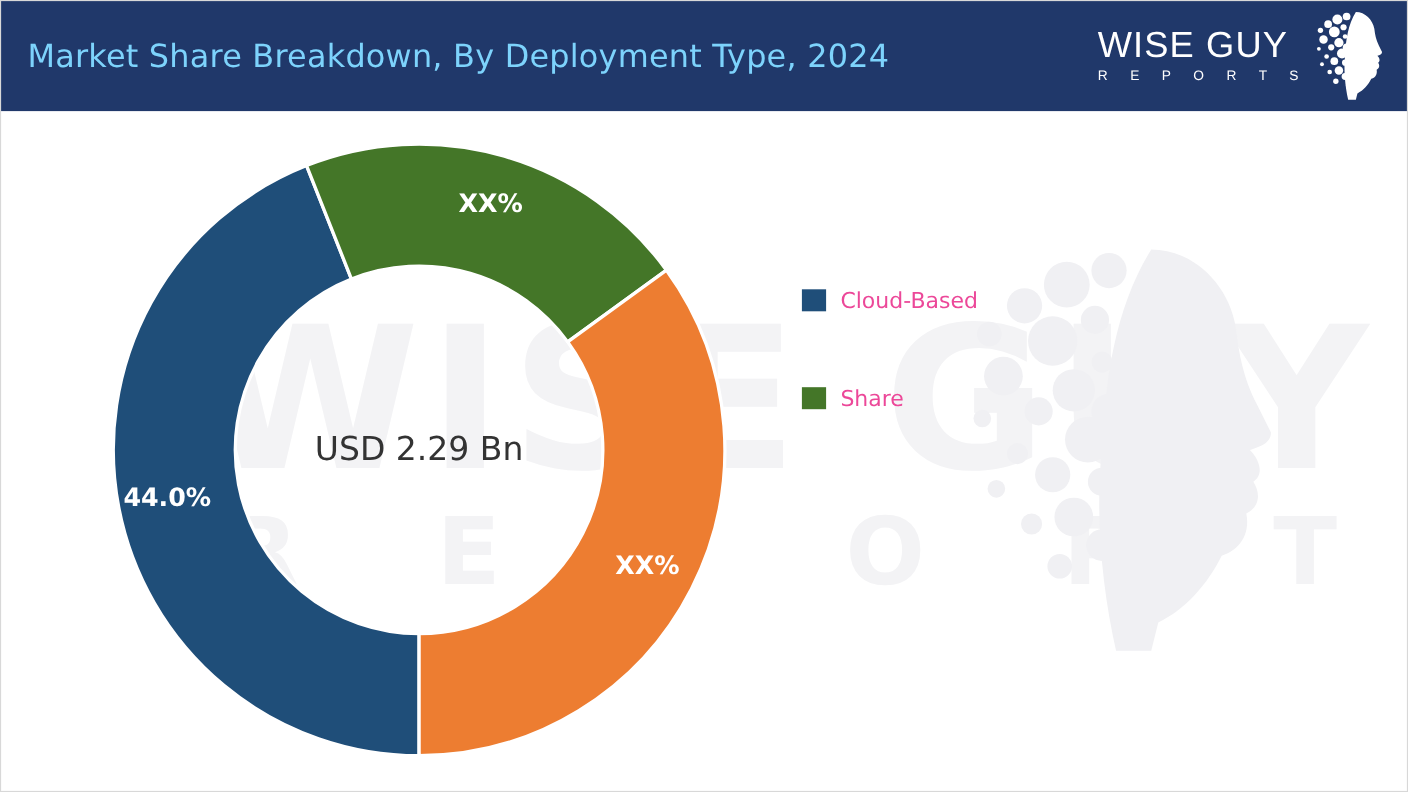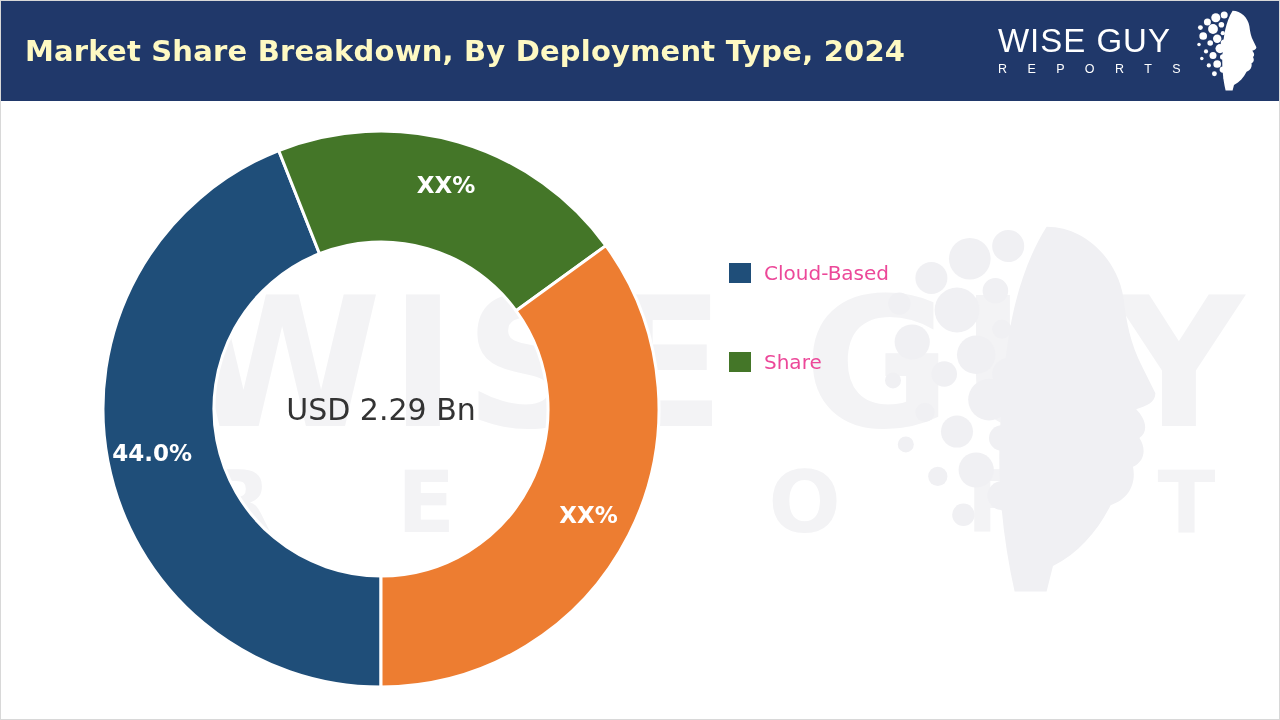--- a/index.html
+++ b/index.html
@@ -7,21 +7,21 @@
     position:relative; width:1280px; height:720px; background:#ffffff;
     border:1px solid #d8d8d8; box-sizing:border-box; overflow:hidden;
     font-family:"DejaVu Sans", sans-serif;
   }
   
   .header {
     position:absolute; top:0; left:0; width:100%; height:100px;
     background:#20386A; display:flex; align-items:center;
   }
   .title {
-    margin:0 0 0 24px; color:#fef9c3; font-size:29px; font-weight:bold;
+    margin:0 0 0 24px; color:#7dd3fc; font-size:29px; font-weight:normal;
     letter-spacing:0.2px; white-space:nowrap;
   }
   .logo { position:absolute; right:16px; top:7px; display:flex; align-items:center; }
   .logo-text { color:#ffffff; font-family:"Liberation Sans", sans-serif; text-align:left; }
   .logo-line1 { font-size:33px; font-weight:400; letter-spacing:1px; line-height:1.05; }
   .logo-line2 { font-size:12.5px; letter-spacing:8.5px; margin-top:3px; white-space:nowrap; }
   .logo-head { width:72px; height:84px; margin-left:2px; }
   
   .main { position:absolute; top:100px; left:0; width:1280px; height:620px; }
   .wm1 {

